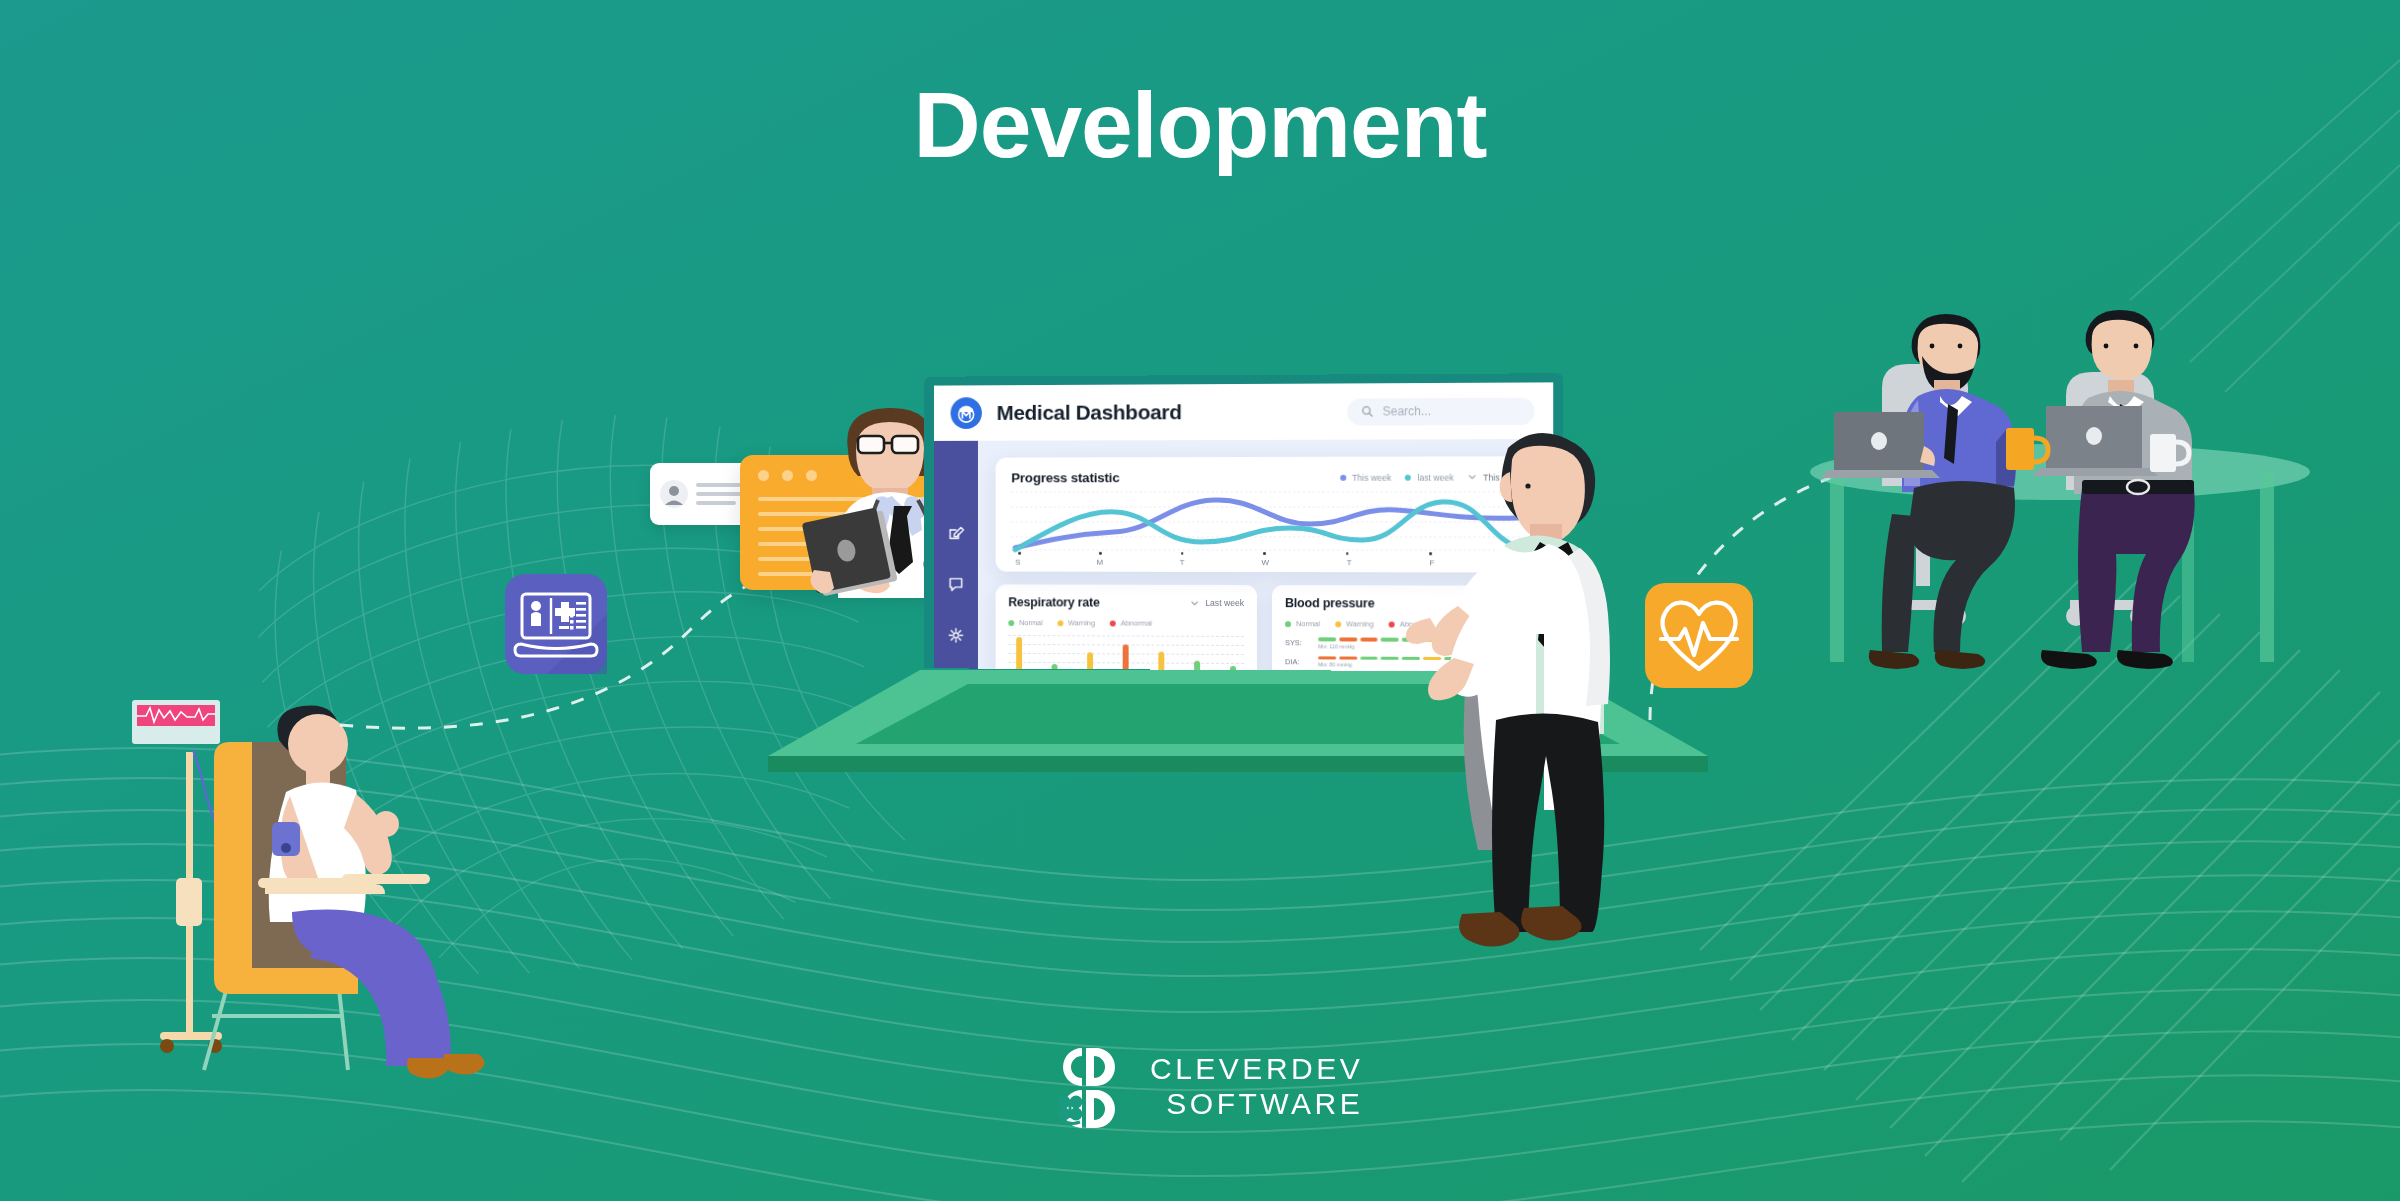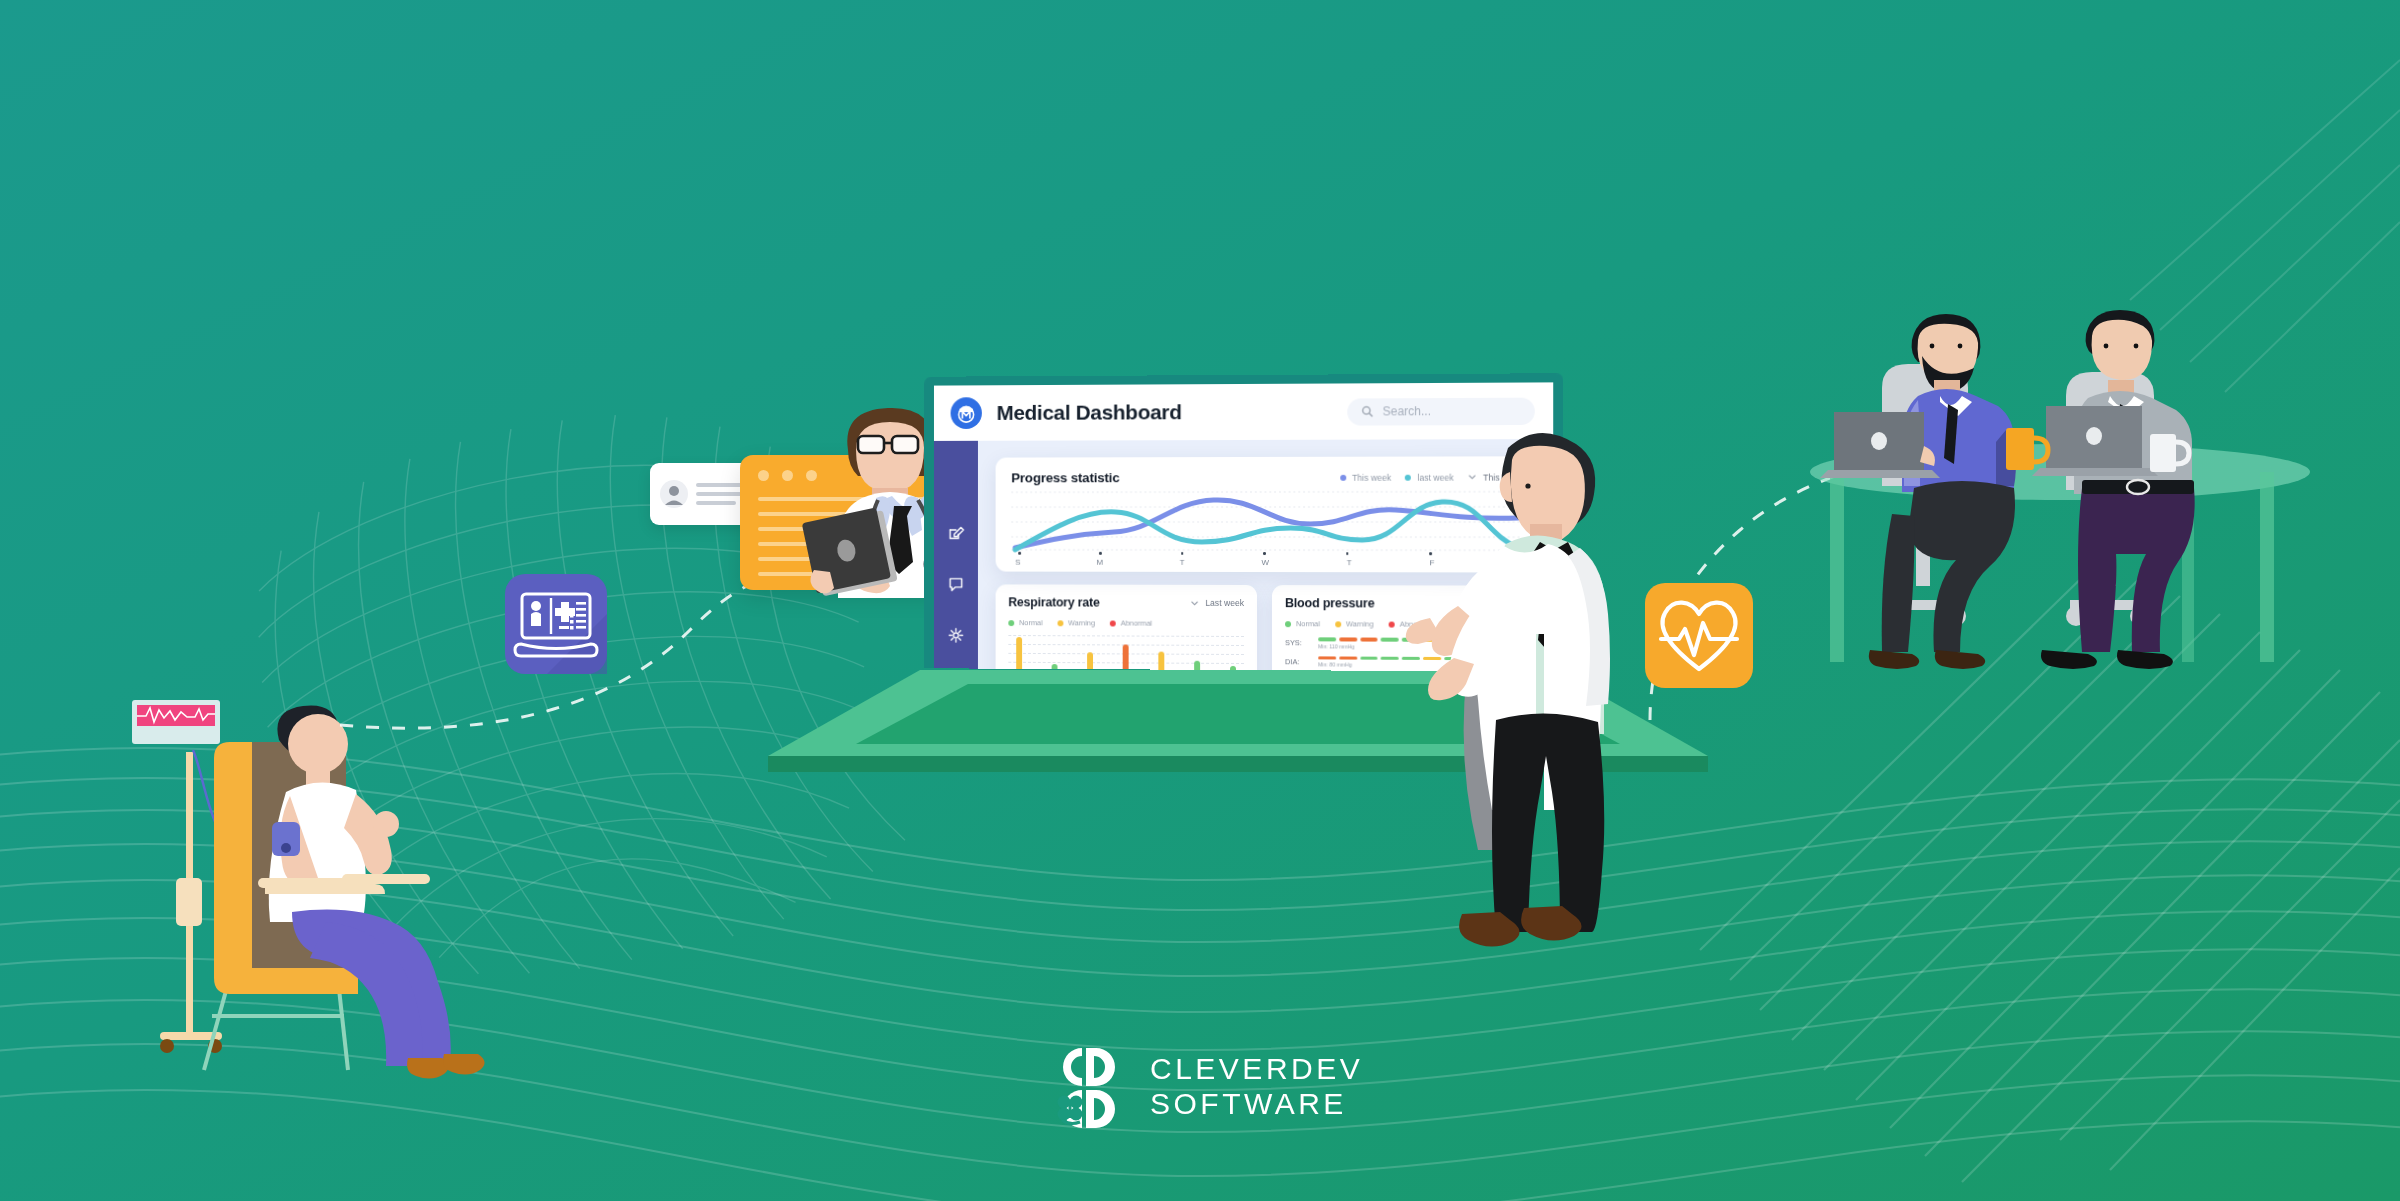--- a/index.html
+++ b/index.html
@@ -15,21 +15,21 @@
   .hero {
     position:absolute; left:0; right:0; top:72px; text-align:center;
     color:#fff; font-weight:bold; font-size:93px; line-height:1.16;
     letter-spacing:-1px;
   }
   .hero .l2 { display:block; }
 
   
   .logo-wrap {
     position:absolute; left:1040px; top:1042px;
-    display:flex; align-items:center; gap:22px;
+    display:flex; align-items:center; gap:22px;text-align:right;
   }
   .logo-text { color:#fff; line-height:1.18; }
   .logo-text .t1 { font-size:30px; letter-spacing:3.5px; }
   .logo-text .t2 { font-size:30px; letter-spacing:3.5px; }
 
   
   .laptop { position:absolute; left:920px; top:375px; width:640px; height:295px; }
   .laptop-shell {
     position:absolute; left:0; top:0; width:640px; height:295px;
     background:#17897f; border-radius:7px 7px 0 0;
@@ -206,20 +206,21 @@
   </g>
   <g opacity="0.13" fill="none" stroke="#ffffff" stroke-width="2">
     <path d="M2130 300 L 2400 60"></path>
       <path d="M2160 330 L 2400 110"></path>
     <path d="M2190 362 L 2400 165"></path>
       <path d="M2225 392 L 2400 222"></path>
   </g>
 </svg>
 
 <div class="hero">
+  <span class="l2">Development</span>
 </div>
 
 <svg style="position:absolute;left:140px;top:700px;" width="420" height="400" viewBox="0 0 420 400">
 
   <g>
     <rect x="46" y="52" width="7" height="288" fill="#f6d9aa"></rect>
     <rect x="20" y="332" width="62" height="8" rx="4" fill="#f6d9aa"></rect>
     <circle cx="27" cy="346" r="7" fill="#7a4a12"></circle>
       <circle cx="75" cy="346" r="7" fill="#7a4a12"></circle>
     <rect x="36" y="178" width="26" height="48" rx="5" fill="#f6e0bd"></rect>

